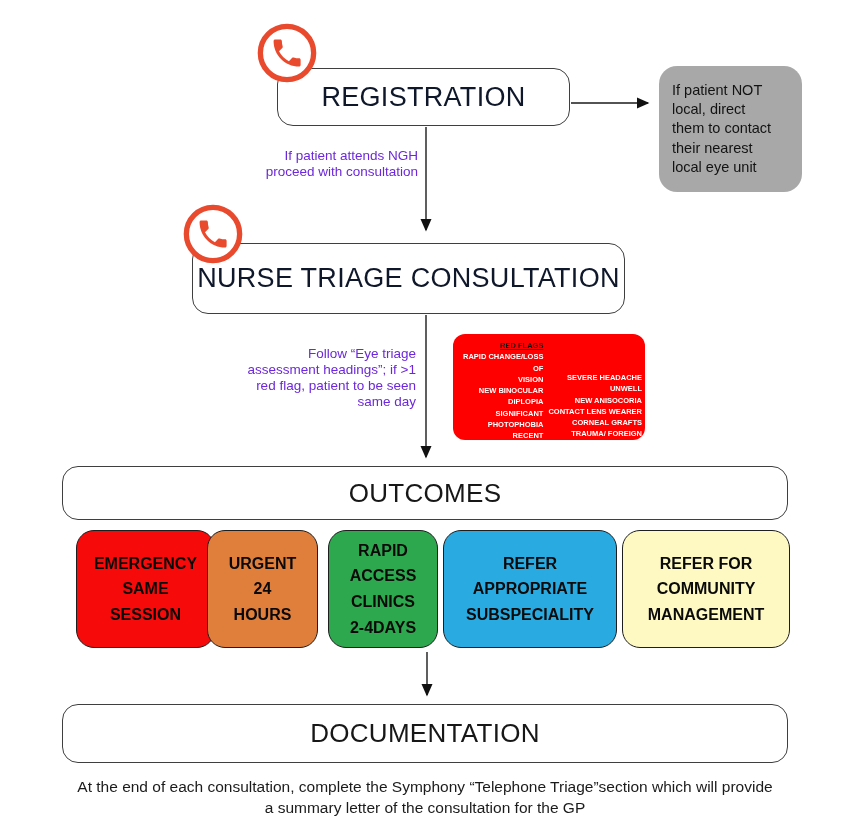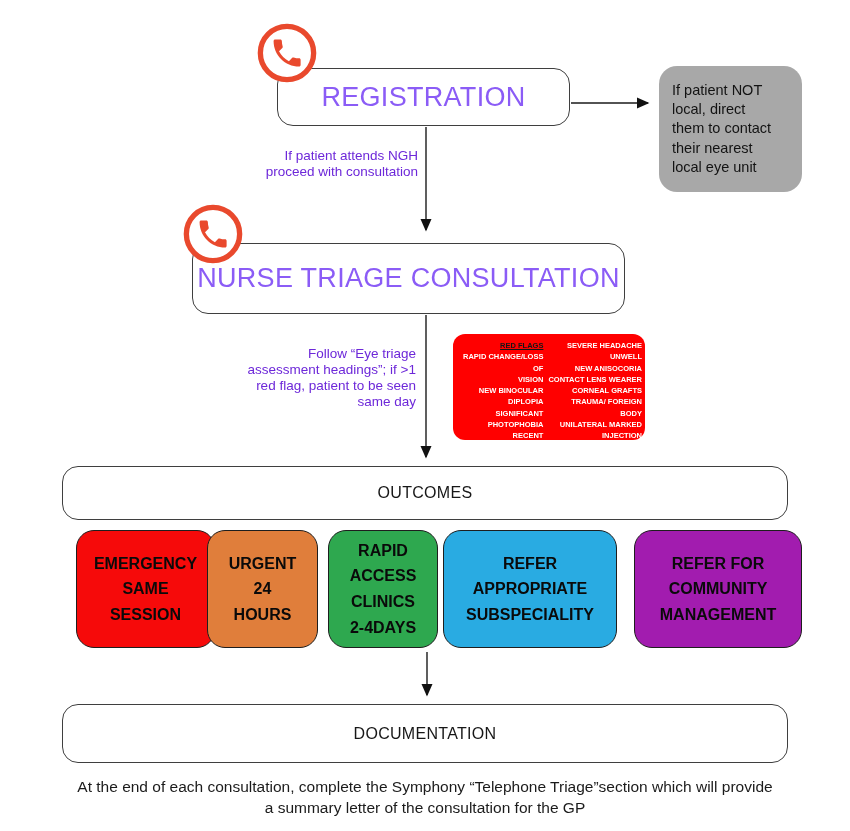--- a/index.html
+++ b/index.html
@@ -6,38 +6,38 @@
   .canvas{
     position:relative;width:850px;height:831px;background:#fff;overflow:hidden;
     font-family:"Liberation Sans", sans-serif;color:#141414;
   }
   .preline{white-space:pre-line;}
   
   .flow-box{
     position:absolute;background:#fff;border:1.5px solid #3f3f3f;border-radius:16px;
     display:flex;align-items:center;justify-content:center;box-sizing:border-box;
   }
-  .flow-title{font-size:27px;color:#8b5cf6;letter-spacing:.3px;}
-  .wide-title{font-size:16px;color:#171717;letter-spacing:.3px;}
+  .flow-title{font-size:27px;color:#0f172a;letter-spacing:.3px;}
+  .wide-title{font-size:26px;color:#171717;letter-spacing:.3px;}
   
   .gray-note{
     position:absolute;left:659px;top:25px;width:143px;height:126px;border-radius:18px;
     display:flex;align-items:center;box-sizing:border-box;padding:8px 13px;
     font-size:14.5px;line-height:1.32;color:#131313;font-weight:500;text-align:left;margin-top:41px;
   }
   
   .note{position:absolute;font-size:13.5px;line-height:16px;color:#6d28d9;text-align:right;}
   
   .redflags{
     position:absolute;left:453px;top:334px;width:192px;height:106px;border-radius:12px;
     box-sizing:border-box;display:flex;padding:6px 3px 4px 3px;
     color:#fff;font-weight:bold;font-size:7.5px;line-height:11.3px;text-align:center;
   }
   .rf-col-left{width:47%;}
-  .rf-col-right{width:53%;}
+  .rf-col-right{width:53%;margin-top:32px;}
   .rf-title{color:#151515;text-decoration:underline;}
   .rf-item{white-space:pre-line;}
   
   .opt{
     position:absolute;top:530px;height:118px;border:1.6px solid #1e1e1e;border-radius:18px;
     display:flex;align-items:center;justify-content:center;box-sizing:border-box;
     text-align:center;font-weight:bold;font-size:16px;line-height:1.6;color:#0a0a0a;
     white-space:pre-line;
   }
   .opt1{left:68px;width:139px;margin-left:8px;}
@@ -144,21 +144,21 @@
   <div class="opt opt2" style="background-color: rgb(224, 126, 59);">URGENT
 24
 HOURS</div>
   <div class="opt opt3" style="background-color: rgb(46, 168, 79);">RAPID
 ACCESS
 CLINICS
 2-4DAYS</div>
   <div class="opt opt4" style="background-color: rgb(41, 171, 226);">REFER
 APPROPRIATE
 SUBSPECIALITY</div>
-  <div class="opt opt5" style="background-color: #a21caf; margin-left: 12px;">REFER FOR
+  <div class="opt opt5" style="background-color: #fef9c3;">REFER FOR
 COMMUNITY
 MANAGEMENT</div>
 
   <div class="flow-box" style="left:62px;top:704px;width:726px;height:59px;">
     <span class="wide-title">DOCUMENTATION</span>
   </div>
 
   <div class="footer preline">At the end of each consultation, complete the Symphony “Telephone Triage”section which will provide
 a summary letter of the consultation for the GP</div>
 

